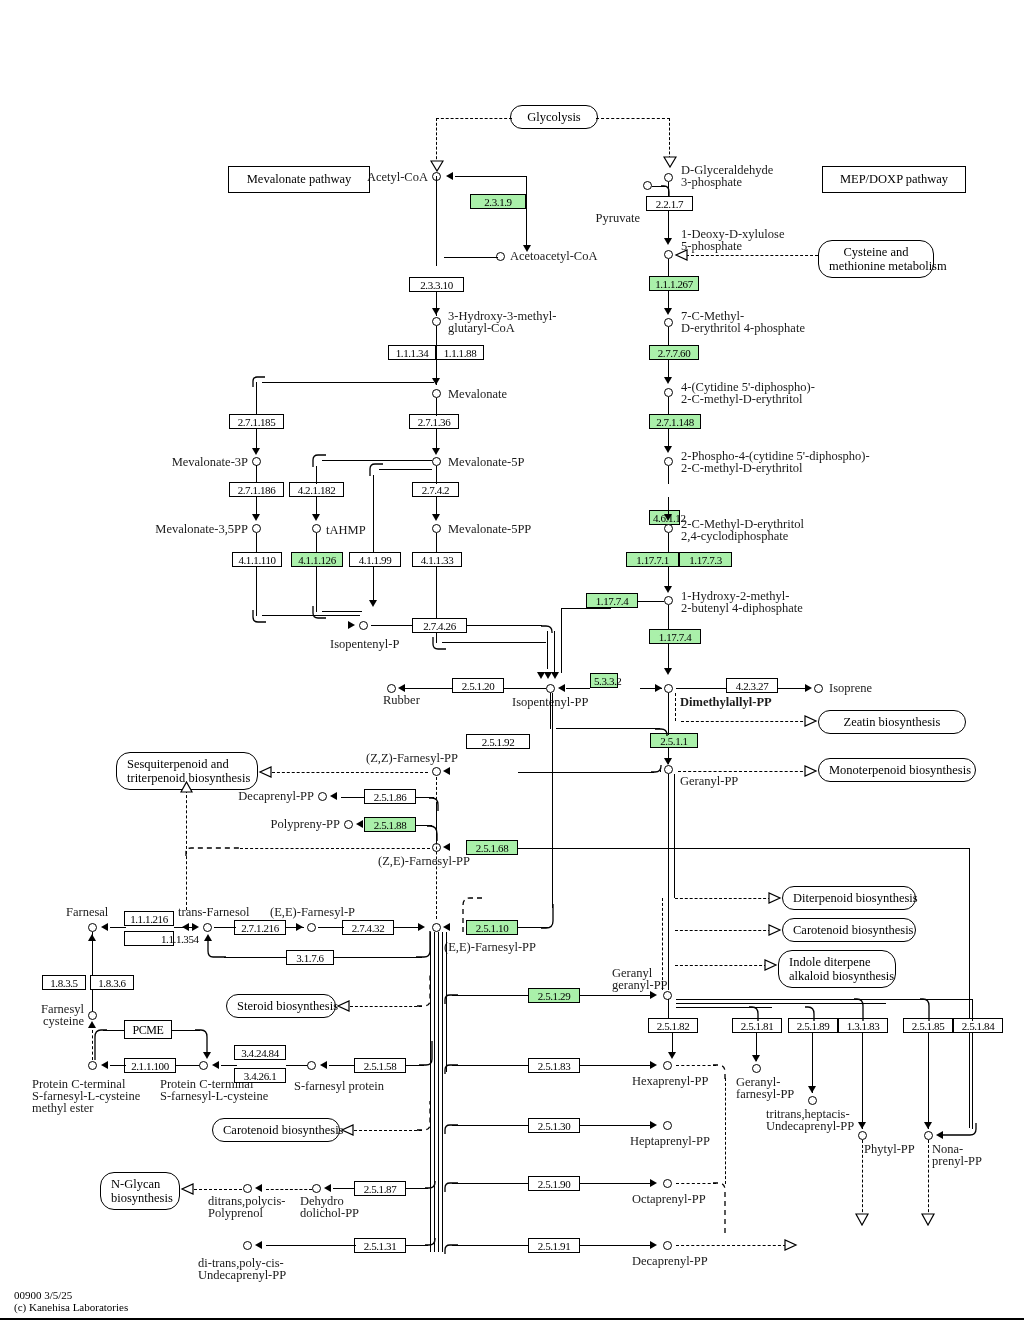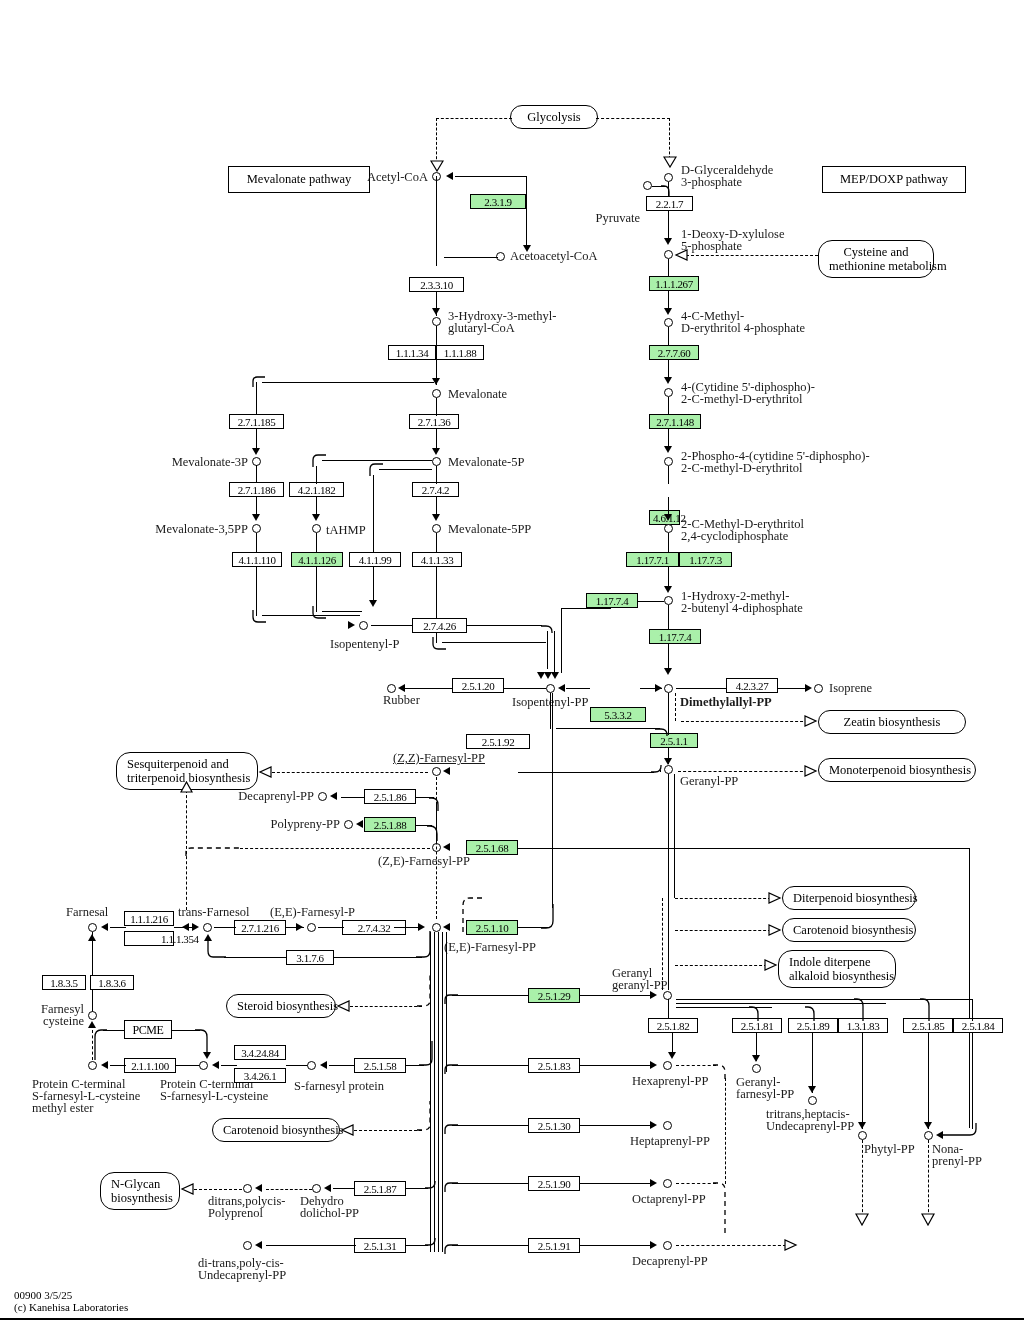--- a/index.html
+++ b/index.html
@@ -201,21 +201,21 @@
   <div class="ln lnv" style="left:561px;top:609px;height:64px;"></div>
   <div class="ln lnh" style="left:561px;top:608px;width:50px;"></div>
 
   <div class="ec" style="left:452px;top:678px;width:52px;">2.5.1.20</div>
   <div class="ln lnh" style="left:504px;top:688px;width:42px;"></div>
   <div class="ln lnh" style="left:405px;top:688px;width:48px;"></div>
   <div class="ar l" style="left:398px;top:684px;"></div>
   <div class="node" style="left:387px;top:684px;"></div>
   <div class="lab" style="left:383px;top:694px;">Rubber</div>
 
-  <div class="ec green" style="left:590px;top:707px;width:56px;">5.3.3.2</div>
+  <div class="ec green" style="left:590px;top:673px;width:28px;">5.3.3.2</div>
   <div class="ln lnh" style="left:640px;top:688px;width:22px;"></div>
   <div class="ln lnh" style="left:566px;top:688px;width:24px;"></div>
   <div class="ar l" style="left:558px;top:684px;"></div>
   <div class="ar r" style="left:655px;top:684px;"></div>
 
   <div class="node" style="left:664px;top:173px;"></div>
   <div class="lab" style="left:681px;top:164px;">D-Glyceraldehyde</div>
   <div class="lab" style="left:681px;top:176px;">3-phosphate</div>
   <div class="node" style="left:643px;top:181px;"></div>
   <div class="lab r" style="left:548px;top:180px;width:92px;margin-top:32px;">Pyruvate</div>
@@ -238,21 +238,21 @@
   <div class="dh" style="left:686px;top:255px;width:132px;"></div>
   <svg class="abs" style="left:674px;top:249px;" width="14" height="12">
       <polygon points="13,1 13,11 2,6" fill="#fff" stroke="#000" stroke-width="1.2"></polygon>
     </svg>
 
   <div class="ec green" style="left:649px;top:276px;width:50px;">1.1.1.267</div>
   <div class="ln lnv" style="left:668px;top:259px;height:18px;"></div>
   <div class="ln lnv" style="left:668px;top:291px;height:20px;"></div>
   <div class="ar d" style="left:664px;top:308px;"></div>
   <div class="node" style="left:664px;top:318px;"></div>
-  <div class="lab" style="left:681px;top:310px;">4-C-Methyl-</div>
+  <div class="lab" style="left:681px;top:310px;">7-C-Methyl-</div>
   <div class="lab" style="left:681px;top:322px;">D-erythritol 4-phosphate</div>
 
   <div class="ec green" style="left:649px;top:345px;width:50px;">2.7.7.60</div>
   <div class="ln lnv" style="left:668px;top:327px;height:19px;"></div>
   <div class="ln lnv" style="left:668px;top:360px;height:20px;"></div>
   <div class="ar d" style="left:664px;top:377px;"></div>
   <div class="node" style="left:664px;top:388px;"></div>
   <div class="lab" style="left:681px;top:381px;">4-(Cytidine 5'-diphospho)-</div>
   <div class="lab" style="left:681px;top:393px;">2-C-methyl-D-erythritol</div>
 
@@ -327,21 +327,21 @@
 
   <div class="rbox" style="left:116px;top:752px;width:142px;text-align:left;">
     <div>Sesquiterpenoid and</div>
     <div>triterpenoid biosynthesis</div>
   </div>
   <svg class="abs" style="left:258px;top:766px;" width="14" height="12">
       <polygon points="13,1 13,11 2,6" fill="#fff" stroke="#000" stroke-width="1.2"></polygon>
     </svg>
   <div class="dh" style="left:272px;top:772px;width:156px;"></div>
   <div class="node" style="left:432px;top:767px;"></div>
-  <div class="lab" style="left:393px;top:752px;text-decoration:underline;">(Z,Z)-Farnesyl-PP</div>
+  <div class="lab" style="left:366px;top:752px;">(Z,Z)-Farnesyl-PP</div>
   <div class="ar l" style="left:443px;top:767px;"></div>
   <div class="ec" style="left:466px;top:734px;width:64px;">2.5.1.92</div>
   <div class="ln lnh" style="left:518px;top:772px;width:136px;"></div>
   <svg class="abs" style="left:650px;top:764px;" width="16" height="16">
       <path d="M1,8 L5,8 Q11,8 11,2 L11,1" fill="none" stroke="#000" stroke-width="1.3"></path>
     </svg>
   <div class="ln lnv" style="left:660px;top:770px;height:2px;"></div>
 
   <div class="node" style="left:318px;top:792px;"></div>
   <div class="lab r" style="left:190px;top:790px;width:124px;">Decaprenyl-PP</div>
@@ -390,21 +390,21 @@
   <div class="ar r" style="left:192px;top:923px;"></div>
   <div class="node" style="left:203px;top:923px;"></div>
   <div class="lab" style="left:178px;top:906px;">trans-Farnesol</div>
 
   <div class="ec" style="left:234px;top:920px;width:52px;">2.7.1.216</div>
   <div class="ln lnh" style="left:214px;top:927px;width:22px;"></div>
   <div class="ln lnh" style="left:286px;top:927px;width:18px;"></div>
   <div class="ar r" style="left:296px;top:923px;"></div>
   <div class="node" style="left:307px;top:923px;"></div>
   <div class="lab" style="left:270px;top:906px;">(E,E)-Farnesyl-P</div>
-  <div class="ec" style="left:342px;top:920px;width:64px;">2.7.4.32</div>
+  <div class="ec" style="left:342px;top:920px;width:52px;">2.7.4.32</div>
   <div class="ln lnh" style="left:318px;top:927px;width:26px;"></div>
   <div class="ln lnh" style="left:394px;top:927px;width:26px;"></div>
   <div class="ar r" style="left:418px;top:923px;"></div>
 
   <div class="ec" style="left:286px;top:950px;width:48px;">3.1.7.6</div>
   <div class="ln lnh" style="left:224px;top:957px;width:62px;"></div>
   <div class="ln lnh" style="left:334px;top:957px;width:88px;"></div>
   <svg class="abs" style="left:203px;top:932px;" width="24" height="28">
       <path d="M23,25 L10,25 Q5,25 5,19 L5,6" fill="none" stroke="#000" stroke-width="1.3"></path>
     </svg>

